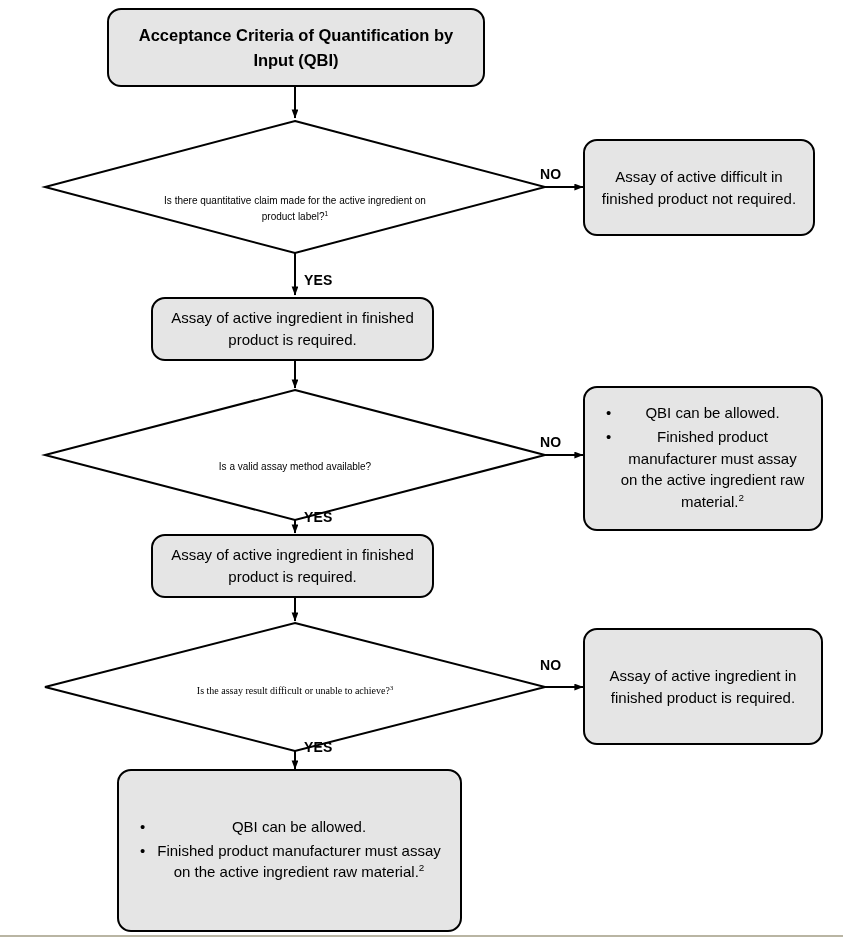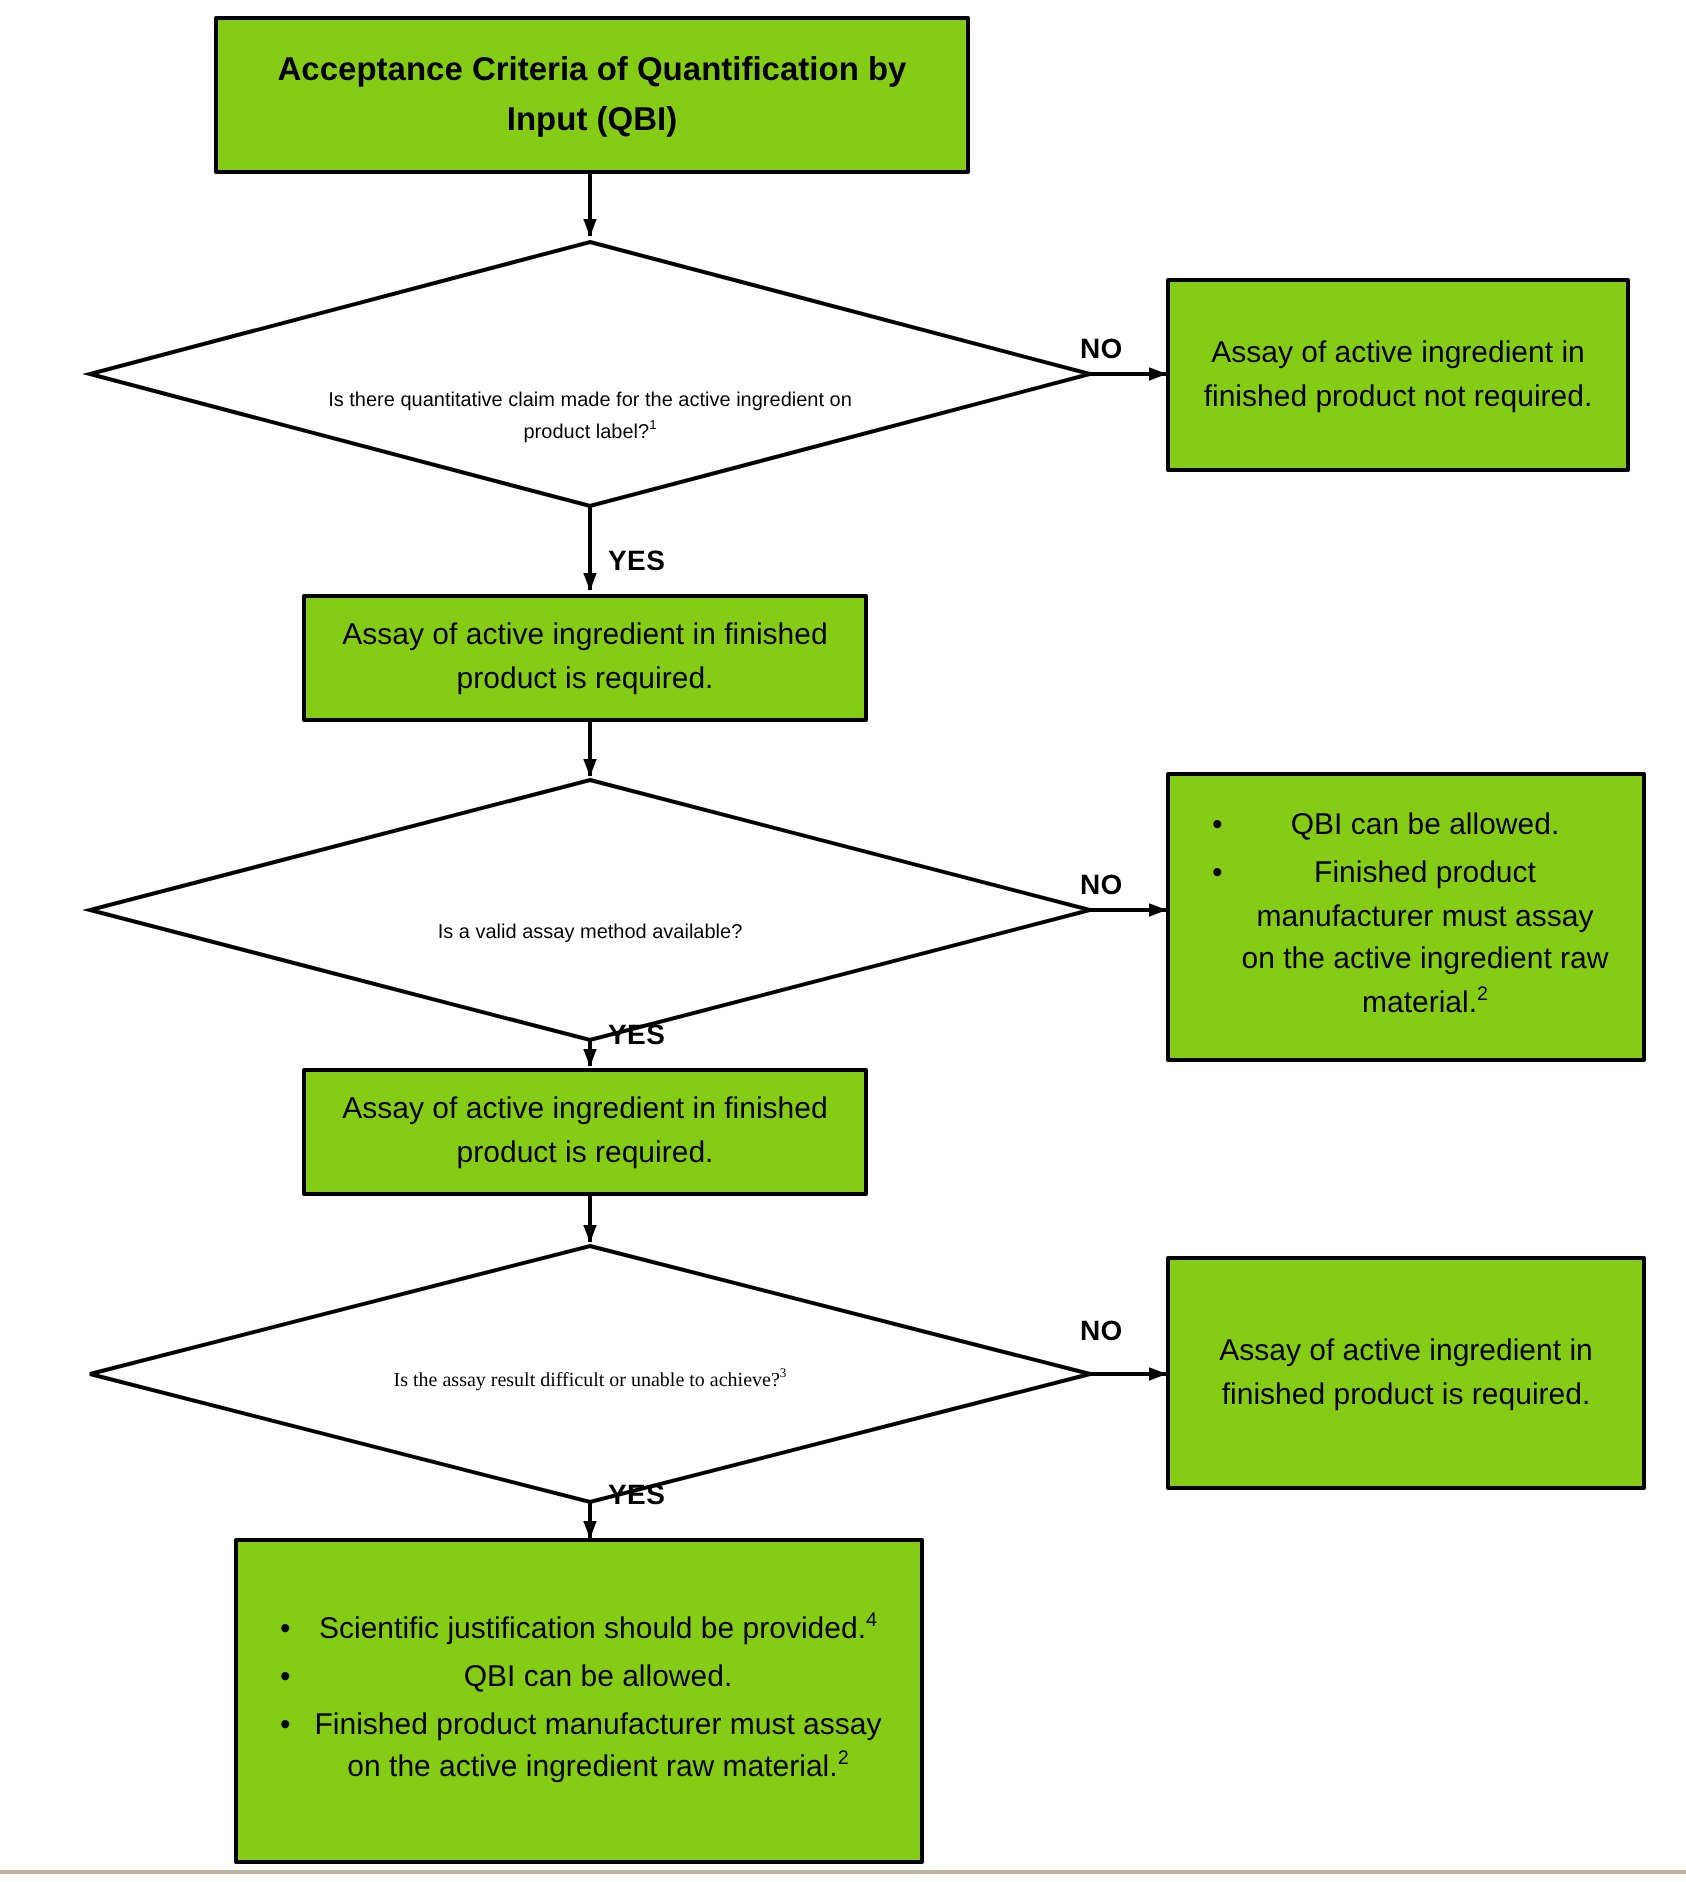--- a/index.html
+++ b/index.html
@@ -4,21 +4,21 @@
 <style>
   html,body{margin:0;padding:0;background:#ffffff;}
   body{
     width:843px;height:941px;position:relative;overflow:hidden;
     font-family:"Liberation Sans","DejaVu Sans",sans-serif;
     color:#000000;
   }
   #flow-canvas{position:absolute;left:0;top:0;width:843px;height:941px;}
   .node{position:absolute;box-sizing:border-box;display:flex;align-items:center;justify-content:center;}
   .rbox{
-    border:2px solid #000000;border-radius:1px;background:#84cc16;
+    border:2px solid #000000;border-radius:14px;background:#e5e5e5;
     text-align:center;line-height:1.45;font-size:15px;padding:6px 14px;
   }
   .rbox.title{font-weight:bold;font-size:16.5px;line-height:1.5;}
   .rbox.listbox{justify-content:flex-start;text-align:center;padding:10px 16px 10px 18px;}
   .diamond-label{
     position:absolute;display:flex;align-items:flex-end;justify-content:center;
     text-align:center;font-size:10px;line-height:1.55;pointer-events:none;
   }
   ul.bl{margin:0;padding:0 0 0 17px;list-style:none;}
   ul.bl li{position:relative;margin:0 0 2px 0;line-height:1.45;font-size:15px;}
@@ -64,21 +64,21 @@
 
 <div class="node rbox title" style="left:107px;top:8px;width:378px;height:79px;">
   <span>Acceptance Criteria of Quantification by Input (QBI)</span>
 </div>
 
 <div class="diamond-label" style="left:150px;top:150px;width:290px;height:74px;">
   <span><span>Is there quantitative claim made for the active ingredient on product label?</span><sup>1</sup></span>
 </div>
 
 <div class="node rbox" style="left:583px;top:139px;width:232px;height:97px;">
-  <span>Assay of active ingredient in finished product not required.</span>
+  <span>Assay of active difficult in finished product not required.</span>
 </div>
 
 <div class="node rbox" style="left:151px;top:297px;width:283px;height:64px;">
   <span>Assay of active ingredient in finished product is required.</span>
 </div>
 
 <div class="diamond-label" style="left:160px;top:422px;width:270px;height:52px;">
   <span><span>Is a valid assay method available?</span><sup></sup></span>
 </div>
 
@@ -96,21 +96,20 @@
 <div class="diamond-label" style="left:145px;top:646px;width:300px;height:52px;font-family:Liberation Serif, serif;">
   <span><span>Is the assay result difficult or unable to achieve?</span><sup>3</sup></span>
 </div>
 
 <div class="node rbox" style="left:583px;top:628px;width:240px;height:117px;">
   <span>Assay of active ingredient in finished product is required.</span>
 </div>
 
 <div class="node rbox listbox" style="left:117px;top:769px;width:345px;height:163px;">
   <ul class="bl">
-    <li><span>Scientific justification should be provided.</span><sup>4</sup></li>
     <li><span>QBI can be allowed.</span><sup></sup></li>
     <li><span>Finished product manufacturer must assay on the active ingredient raw material.</span><sup>2</sup></li>
   </ul>
 </div>
 
 <span class="edge-label" style="left:540px;top:166px;">NO</span>
 <span class="edge-label" style="left:304px;top:272px;">YES</span>
 <span class="edge-label" style="left:540px;top:434px;">NO</span>
 <span class="edge-label" style="left:304px;top:509px;">YES</span>
 <span class="edge-label" style="left:540px;top:657px;">NO</span>

